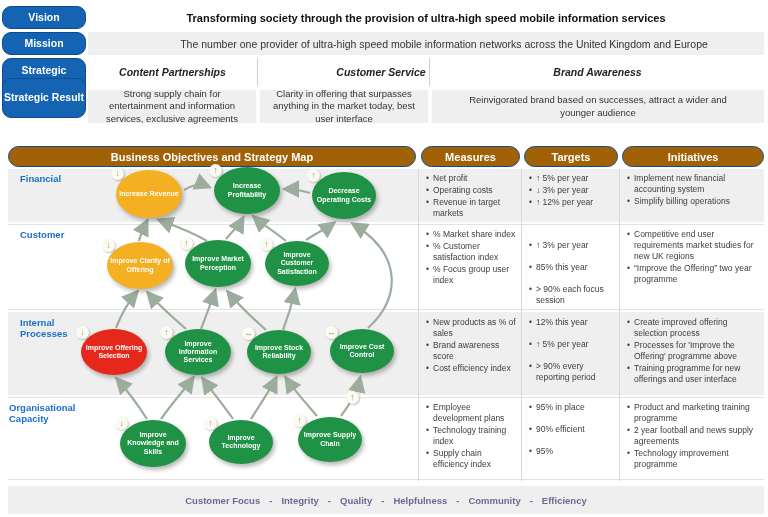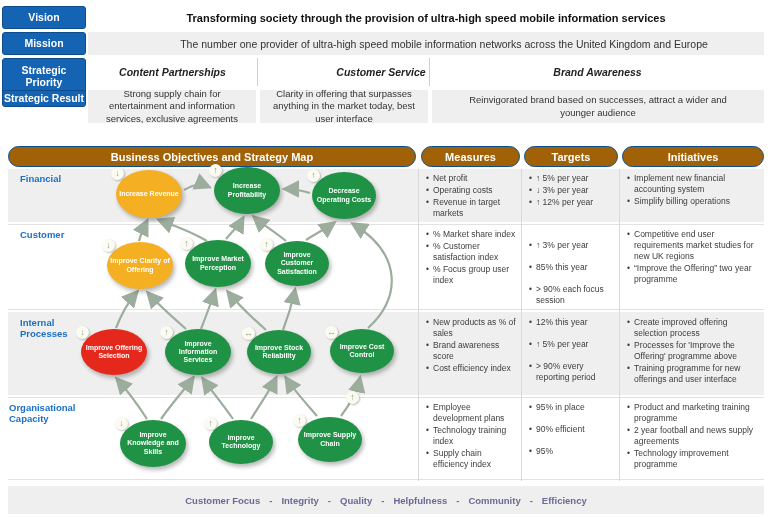--- a/index.html
+++ b/index.html
@@ -1,21 +1,21 @@
 <!DOCTYPE html>
 <html><head>
 <meta charset="utf-8">
 <style>
   html,body{margin:0;padding:0;background:#fff;}
   .stage{position:relative;width:768px;height:517px;background:#fff;
          font-family:"Liberation Sans",sans-serif;overflow:hidden;}
 
   
   .pill{position:absolute;left:2px;width:84px;background:#1464B3;border:1px solid #0D4D8F;
-        border-radius:3px;color:#fff;font-weight:bold;font-size:10.5px;line-height:1.12;
+        border-radius:9px;color:#fff;font-weight:bold;font-size:10.5px;line-height:1.12;
         display:flex;align-items:center;justify-content:center;text-align:center;box-sizing:border-box;}
 
   
   .tband{position:absolute;left:88px;width:676px;display:flex;align-items:center;
          justify-content:center;text-align:center;box-sizing:border-box;}
   .gray{background:#EFEFEF;padding-left:36px;}
   .vision-text{font-weight:bold;font-size:11px;color:#111;}
   .mission-text{font-size:10.5px;color:#333;}
   .tcell{position:absolute;display:flex;align-items:center;justify-content:center;
          text-align:center;box-sizing:border-box;}
@@ -64,21 +64,21 @@
 
   <div class="pill" style="top:6px;height:23px;">
       <span>Vision</span>
     </div>
   <div class="pill" style="top:32px;height:23px;">
       <span>Mission</span>
     </div>
   <div class="pill" style="top:58px;height:38px;">
       <span>Strategic Priority</span>
     </div>
-  <div class="pill" style="top:90px;height:17px;">
+  <div class="pill" style="top:78px;height:40px;">
       <span>Strategic Result</span>
     </div>
 
   <div class="tband" style="top:6px;height:23px;">
     <span class="vision-text">Transforming society through the provision of ultra-high speed mobile information services</span>
   </div>
   <div class="tband gray" style="top:32px;height:23px;">
     <span class="mission-text">The number one provider of ultra-high speed mobile information networks across the United Kingdom and Europe</span>
   </div>
 

